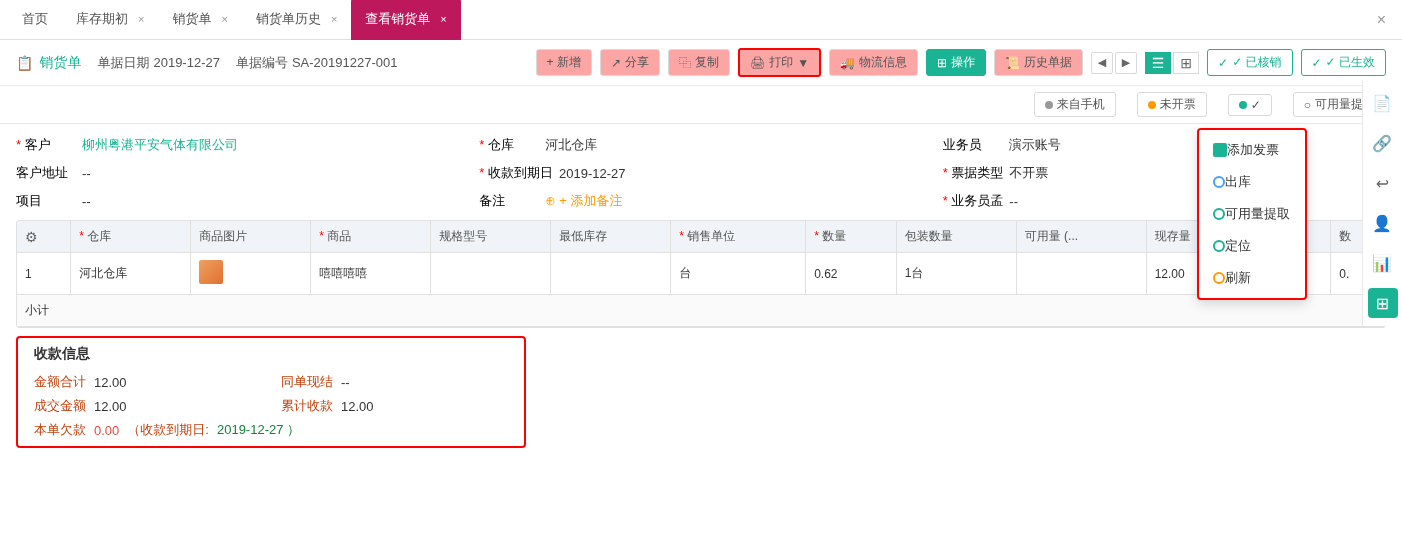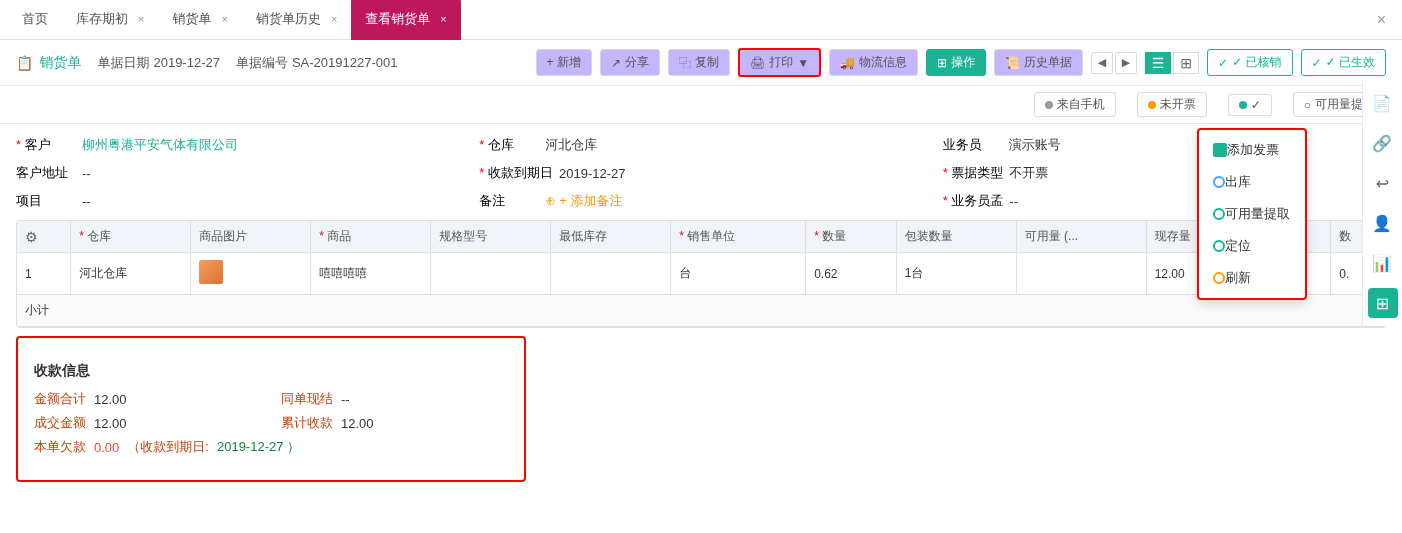--- a/index.html
+++ b/index.html
@@ -97,21 +97,21 @@
       margin-left: auto;
     }
     .toolbar-btn {
       display: flex;
       align-items: center;
       gap: 4px;
       padding: 4px 10px;
       border: 1px solid #d9d9d9;
       border-radius: 3px;
       cursor: pointer;
-      background: #c4b5fd;
+      background: #fca5a5;
       font-size: 12px;
       color: #555;
     }
     .toolbar-btn.active-op {
       background: #1ab394;
       color: #fff;
       border-color: #1ab394;
     }
     .toolbar-btn.print-btn {
       border: 2px solid red;
@@ -296,21 +296,21 @@
     }
     .menu-icon-circle.blue { border-color: #4a9eff; }
     .menu-icon-circle.teal { border-color: #1ab394; }
     .menu-icon-circle.orange { border-color: #ff9900; }
 
     
     .payment-box {
       margin: 8px 16px;
       border: 2px solid red;
       border-radius: 4px;
-      padding: 24px 16px;
+      padding: 7px 16px;
       background: #fff;
       max-width: 510px;
     }
     .payment-title {
       font-size: 14px;
       font-weight: 600;
       margin-bottom: 10px;
       color: #333;
     }
     .payment-grid {

